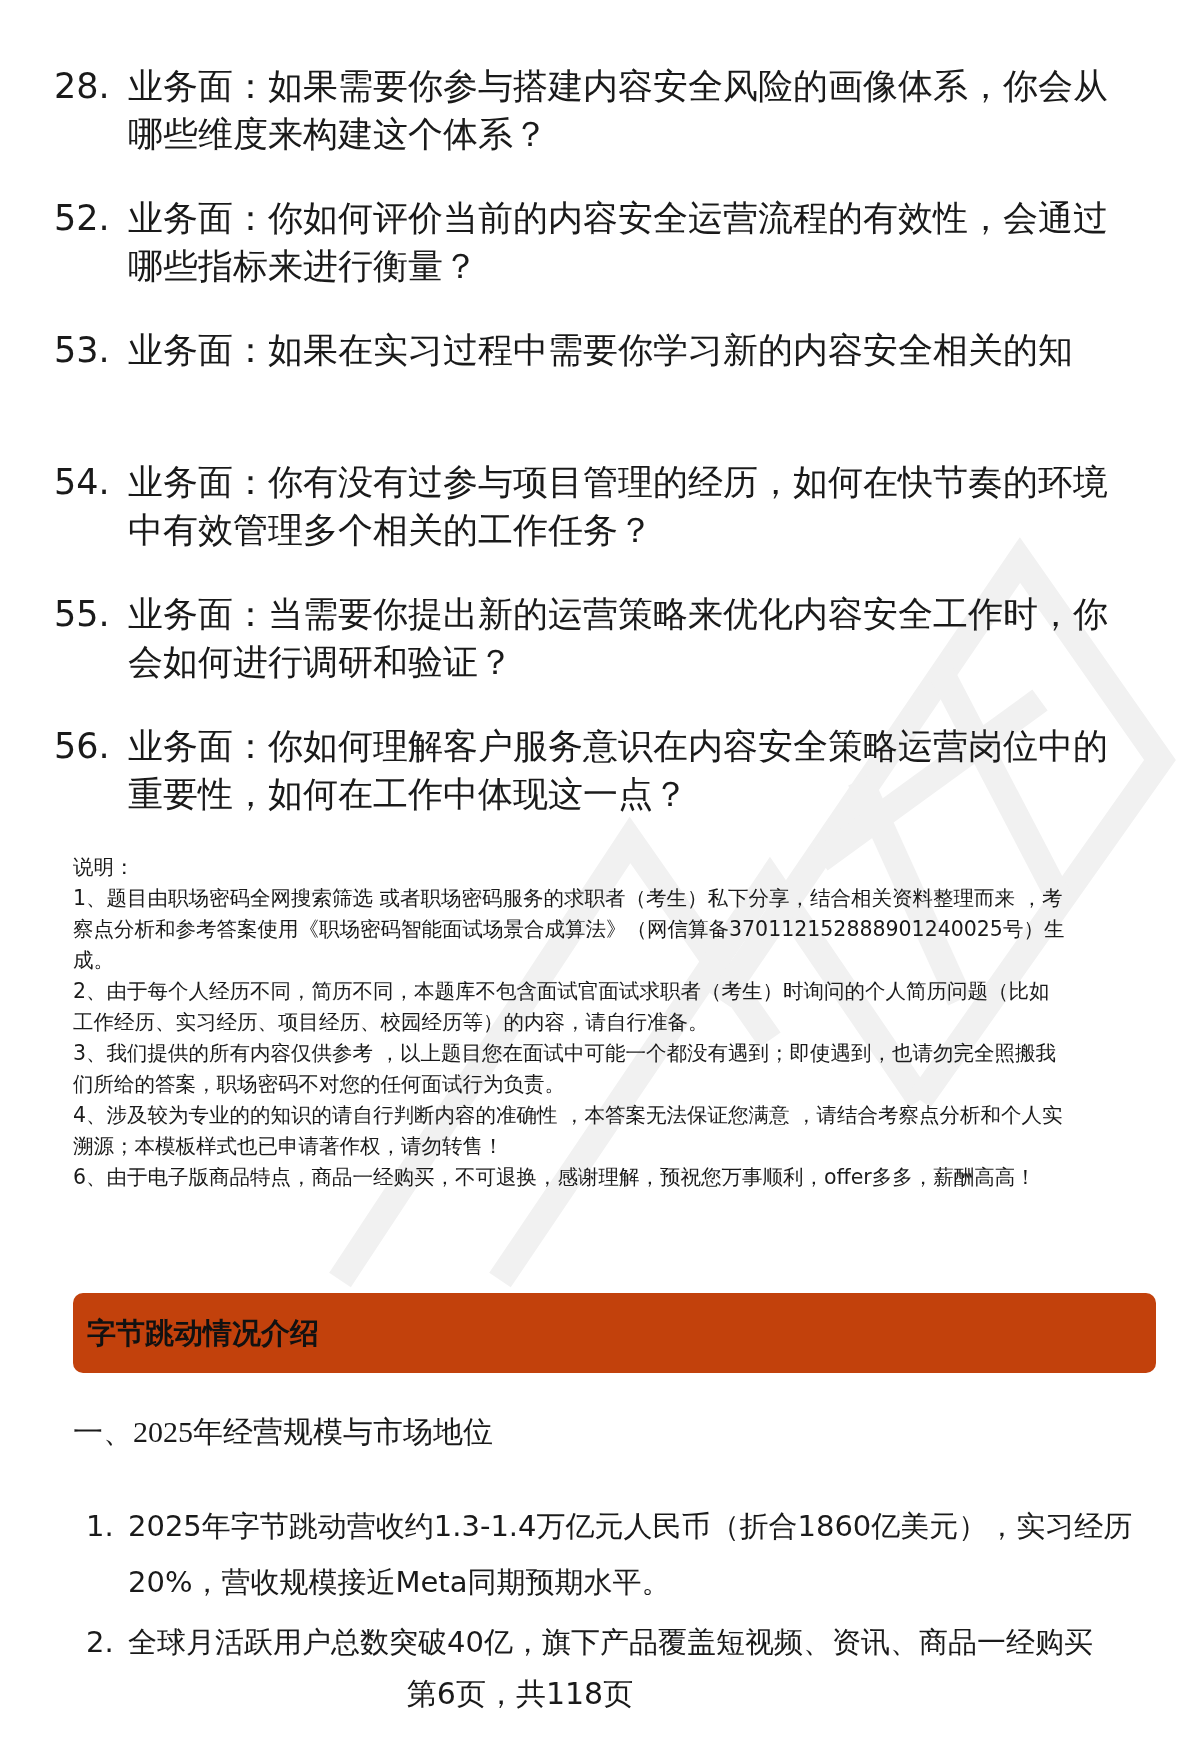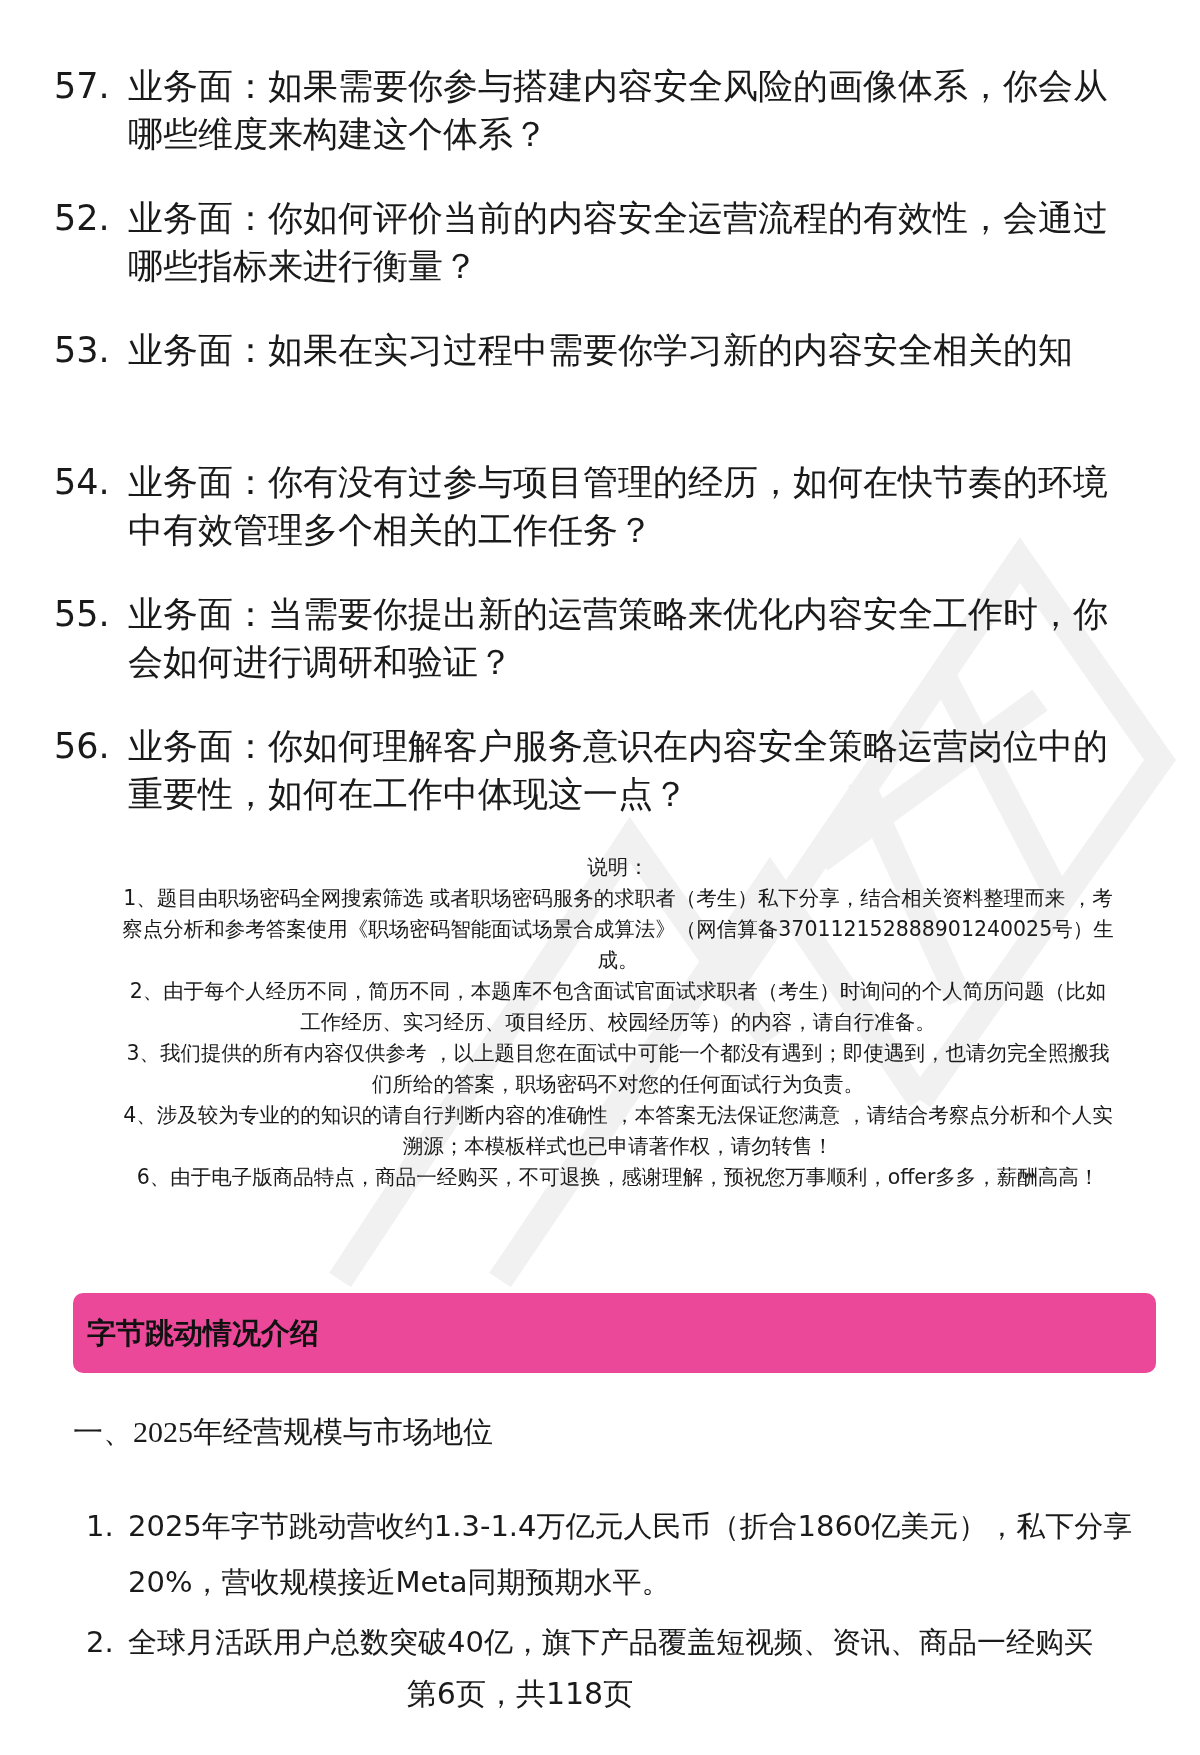--- a/index.html
+++ b/index.html
@@ -50,32 +50,31 @@
 
     
     .notes {
       position: absolute;
       left: 73px;
       top: 852px;
       width: 1090px;
       font-size: 20.5px;
       line-height: 31px;
       color: #1a1a1a;
-      text-align: center;
     }
     .notes p { margin: 0; }
 
     
     .section-box {
       position: absolute;
       left: 73px;
       top: 1293px;
       width: 1083px;
       height: 80px;
-      background: #ec4899;
+      background: #c2410c;
       border-radius: 10px;
     }
     .section-box .title {
       position: absolute;
       left: 14px;
       top: 18px;
       font-size: 29px;
       font-weight: bold;
       line-height: 44px;
       color: #111111;
@@ -132,21 +131,21 @@
     <path d="M420 520 L720 80 L860 280 L620 620"></path>
     <path d="M520 380 L740 220"></path>
     <path d="M560 300 L660 520"></path>
     <path d="M640 190 L760 420"></path>
   </g>
 </svg>
 
 <div class="content">
 
   <div class="q" style="top:62px;">
-    <span class="num">57.</span>
+    <span class="num">28.</span>
     <div class="text">
       <div>业务面：如果需要你参与搭建内容安全风险的画像体系，你会从</div>
       <div>哪些维度来构建这个体系？</div>
     </div>
   </div>
 
   <div class="q" style="top:194px;">
     <span class="num">52.</span>
     <div class="text">
       <div>业务面：你如何评价当前的内容安全运营流程的有效性，会通过</div>
@@ -201,21 +200,21 @@
 
   <div class="section-box">
     <span class="title">字节跳动情况介绍</span>
   </div>
 
   <div class="subheading">一、2025年经营规模与市场地位</div>
 
   <div class="li" style="top:1498px;">
     <span class="num">1.</span>
     <div class="text">
-      <div>2025年字节跳动营收约1.3-1.4万亿元人民币（折合1860亿美元），私下分享</div>
+      <div>2025年字节跳动营收约1.3-1.4万亿元人民币（折合1860亿美元），实习经历</div>
       <div>20%，营收规模接近Meta同期预期水平。</div>
     </div>
   </div>
 
   <div class="li" style="top:1614px;">
     <span class="num">2.</span>
     <div class="text">
       <div>全球月活跃用户总数突破40亿，旗下产品覆盖短视频、资讯、商品一经购买</div>
     </div>
   </div>

